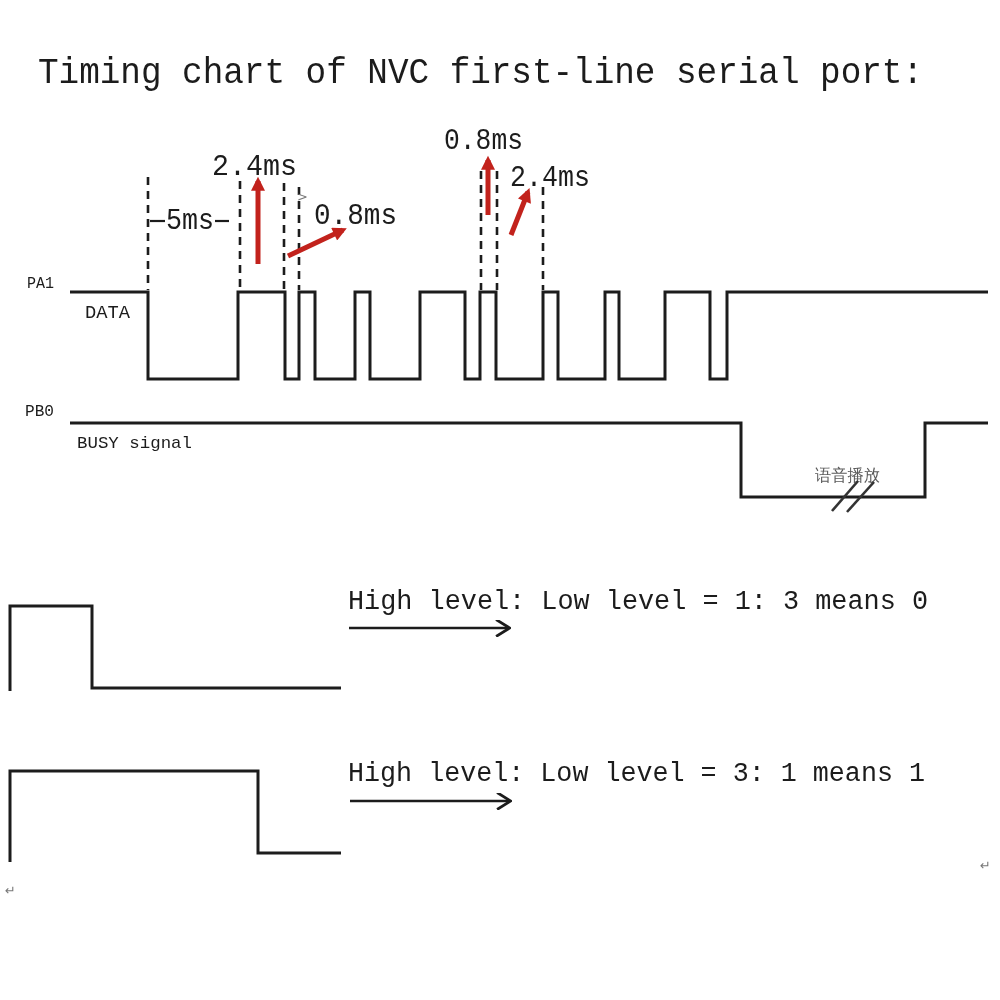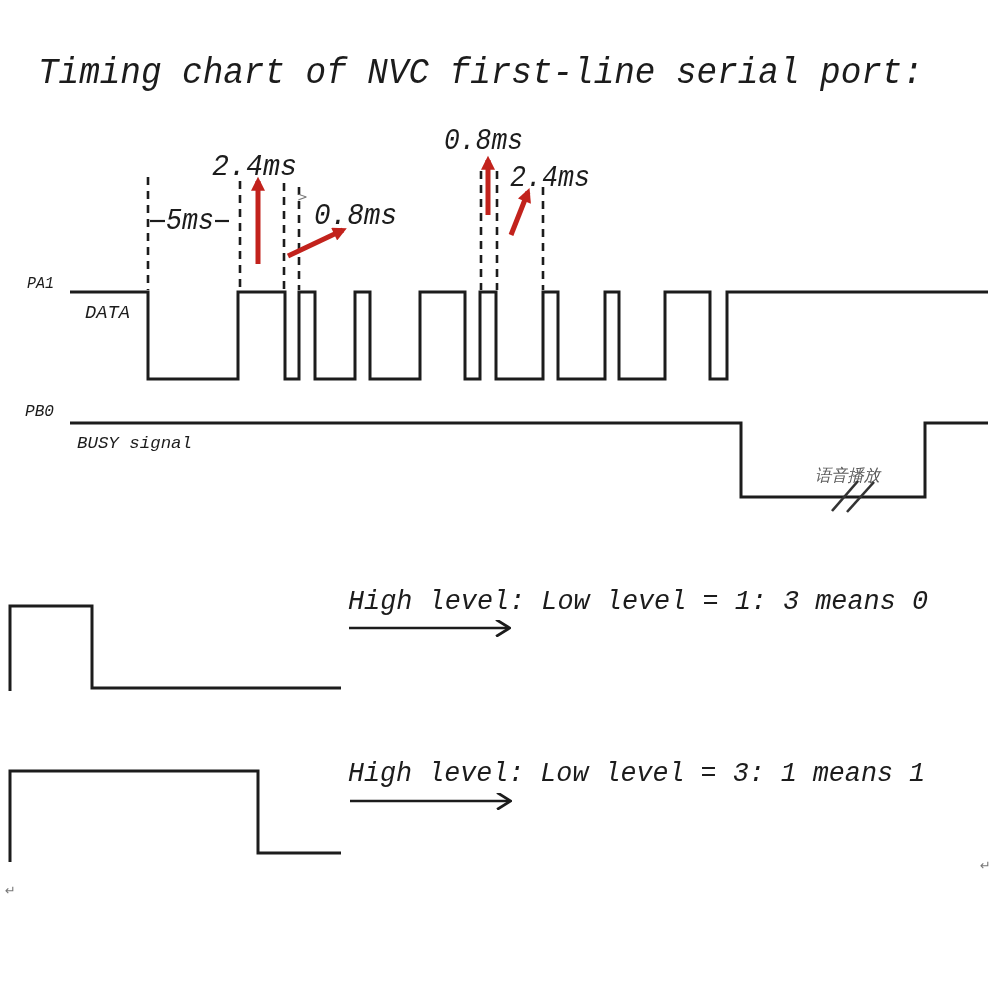--- a/index.html
+++ b/index.html
@@ -1,16 +1,16 @@
 <!DOCTYPE html>
 <html style="--ink: #1c1c1c; --red: #c2221c; --gray: #5a5a5a;"><head>
 <meta charset="utf-8">
 <style>
   html,body{margin:0;padding:0;background:#fff;}
-  .stage{position:relative;width:1000px;height:1000px;background:#fff;overflow:hidden;font-style:italic;}
+  .stage{position:relative;width:1000px;height:1000px;background:#fff;overflow:hidden;}
   svg{position:absolute;left:0;top:0;}
   .wave{fill:none;stroke:var(--ink);stroke-width:3;stroke-linejoin:miter;}
   .dash{stroke:var(--ink);stroke-width:2.6;stroke-dasharray:8 6;}
   .redarrow{stroke:var(--red);stroke-width:5;fill:none;}
   .blkarrow{stroke:var(--ink);stroke-width:2.4;fill:none;}
   .tick{stroke:var(--ink);stroke-width:2.2;}
   .brk{stroke:#333;stroke-width:2.6;}
   .mono{font-family:"Liberation Mono","DejaVu Sans Mono",monospace;fill:var(--ink);}
   .t-title{font-size:36px;}
   .t-timing{font-size:29px;}

